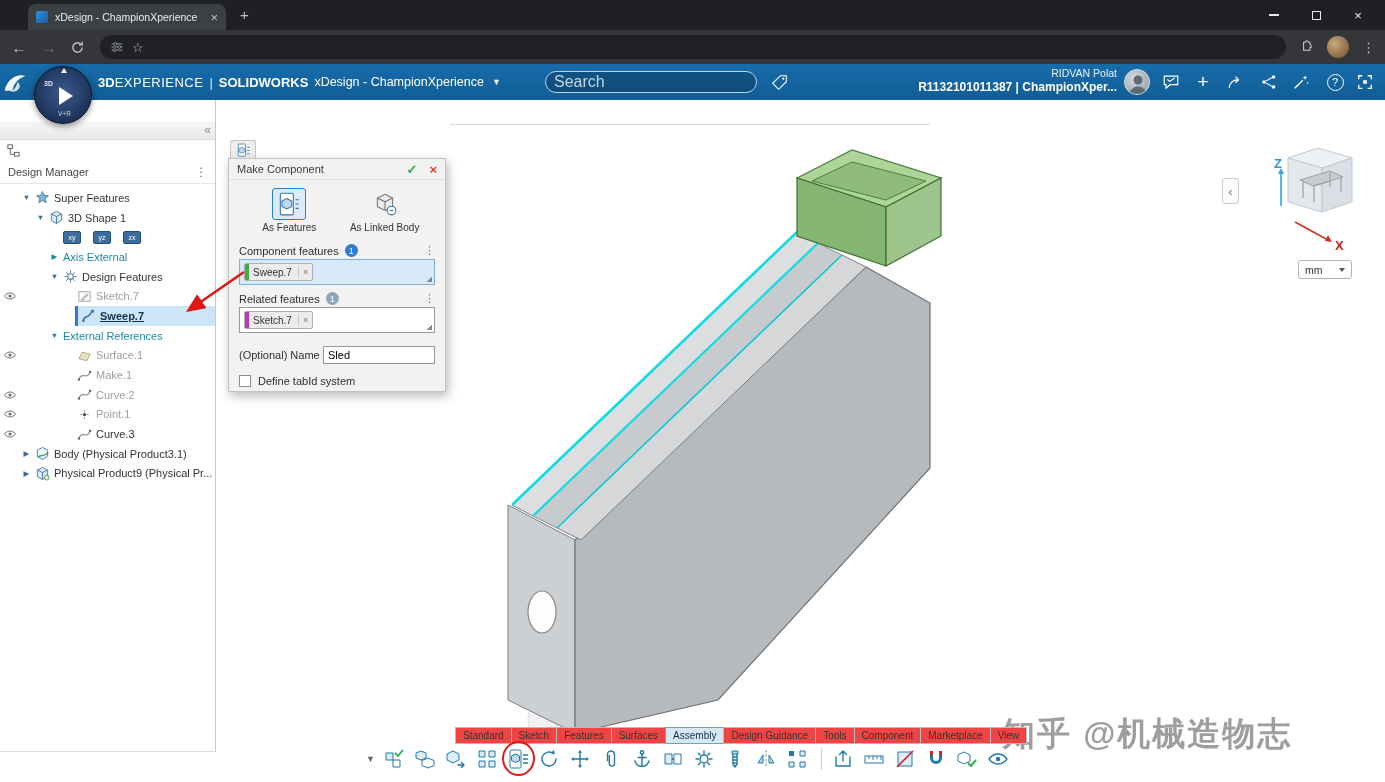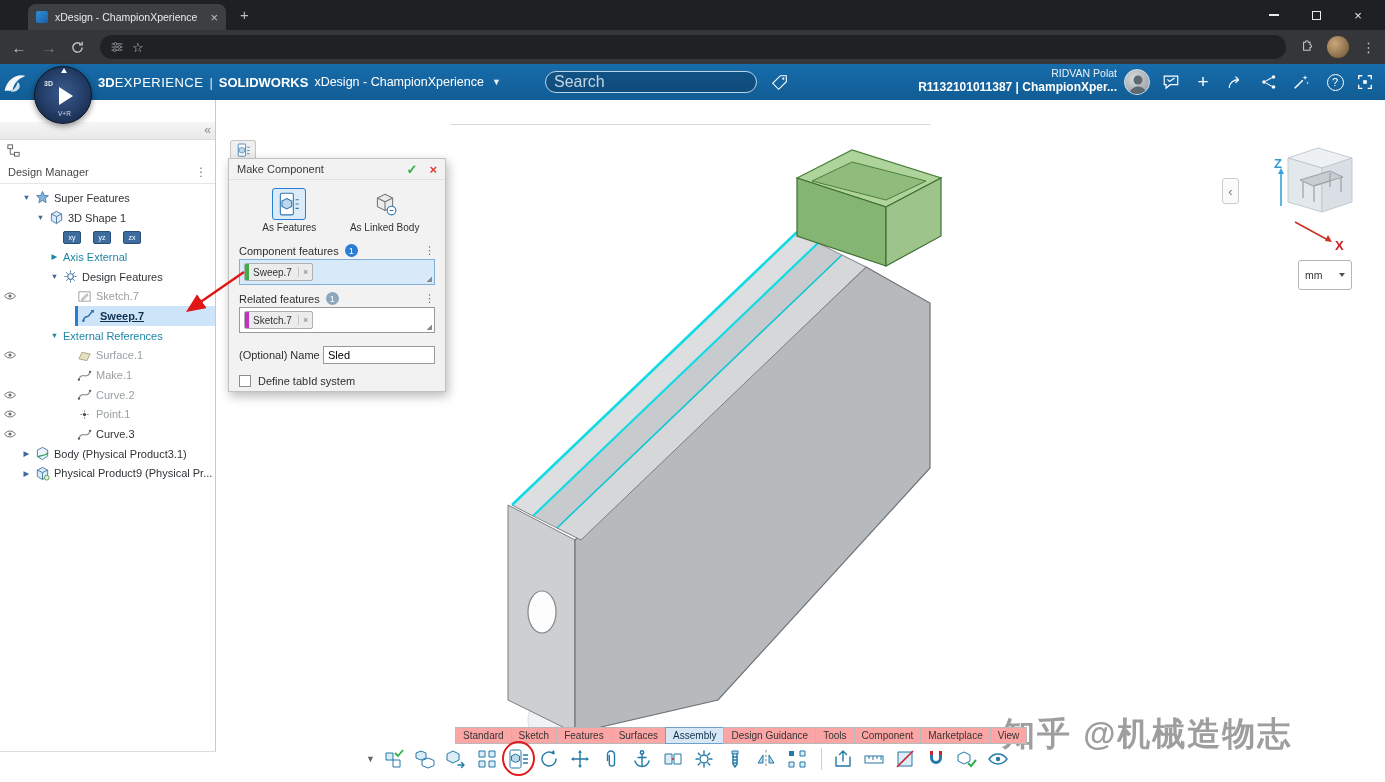--- a/index.html
+++ b/index.html
@@ -109,27 +109,27 @@
   .namerow{display:flex;align-items:center;justify-content:space-between;margin:13px 10px 0;}
   .namerow span{font-size:11px;color:#2e2e2e;}
   .namerow input{width:112px;height:18px;border:1px solid #999;font-size:11px;padding:0 4px;background:#fff;}
   .checkrow{display:flex;align-items:center;margin:11px 10px 0;gap:7px;}
   .cbox{width:12px;height:12px;border:1px solid #8d8d8d;background:#fff;flex:0 0 auto;}
   .checkrow span{font-size:11px;color:#2e2e2e;}
 
   
   .vline{position:absolute;left:450px;top:124px;width:480px;height:1px;background:#d8d8d8;}
   .cubecollapse{position:absolute;left:1222px;top:178px;width:17px;height:26px;background:#fbfbfb;border:1px solid #cbcbcb;border-radius:3px;color:#7b7b7b;font-size:13px;display:flex;align-items:center;justify-content:center;z-index:4;}
-  .unitsel{position:absolute;left:1298px;top:260px;width:54px;height:30px;background:#fff;border:1px solid #b5b5b5;border-radius:3px;display:flex;align-items:center;justify-content:space-between;padding:0 6px;font-size:10.5px;color:#333;z-index:4;}
+  .unitsel{position:absolute;left:1298px;top:260px;width:54px;height:19px;background:#fff;border:1px solid #b5b5b5;border-radius:3px;display:flex;align-items:center;justify-content:space-between;padding:0 6px;font-size:10.5px;color:#333;z-index:4;}
   .dcaret{width:0;height:0;border-top:4px solid #555;border-left:3.5px solid transparent;border-right:3.5px solid transparent;}
   .watermark{position:absolute;left:1002px;top:712px;font-size:33px;font-weight:bold;color:#9e9e9e;letter-spacing:2px;z-index:2;white-space:nowrap;}
 
   
   .ribbontabs{position:absolute;left:456px;top:727px;display:flex;z-index:4;}
-  .rtab{font-size:10px;color:#333;background:#fca5a5;border:1px solid #b9b9b9;padding:2px 7px;margin-left:-1px;white-space:nowrap;}
+  .rtab{font-size:10px;color:#333;background:#ef4444;border:1px solid #b9b9b9;padding:2px 7px;margin-left:-1px;white-space:nowrap;}
   .rtab.active{background:#d7e7f6;border-color:#6f9fce;color:#10314d;}
   .toolbar{position:absolute;left:366px;top:745px;display:flex;align-items:center;gap:4px;z-index:4;}
   .tcaret{font-size:9px;color:#666;margin-right:2px;}
   .tico{position:relative;width:27px;height:27px;display:flex;align-items:center;justify-content:center;border-radius:3px;}
   .tico svg{width:22px;height:22px;}
   .tico.hl::after{content:"";position:absolute;left:-3px;top:-4px;right:-3px;bottom:-4px;border:2.5px solid #e01b1b;border-radius:50%;}
   .tsep{width:7px;height:22px;border-right:1px solid #d0d0d0;margin-right:4px;}
 
   svg{display:block;}
   .overlay{position:absolute;left:0;top:0;pointer-events:none;}

